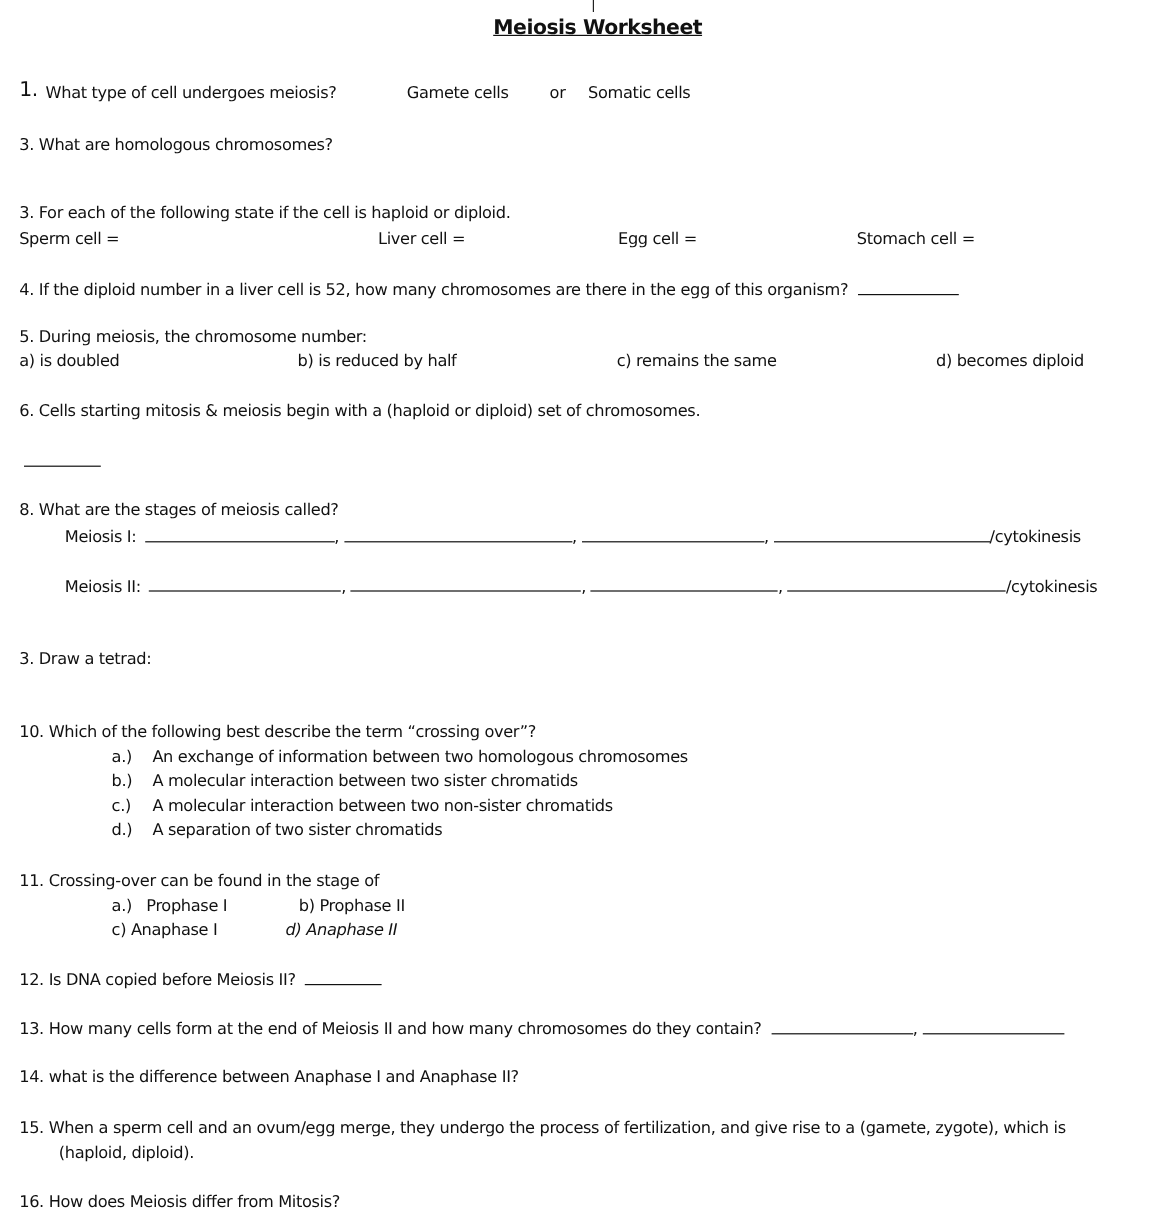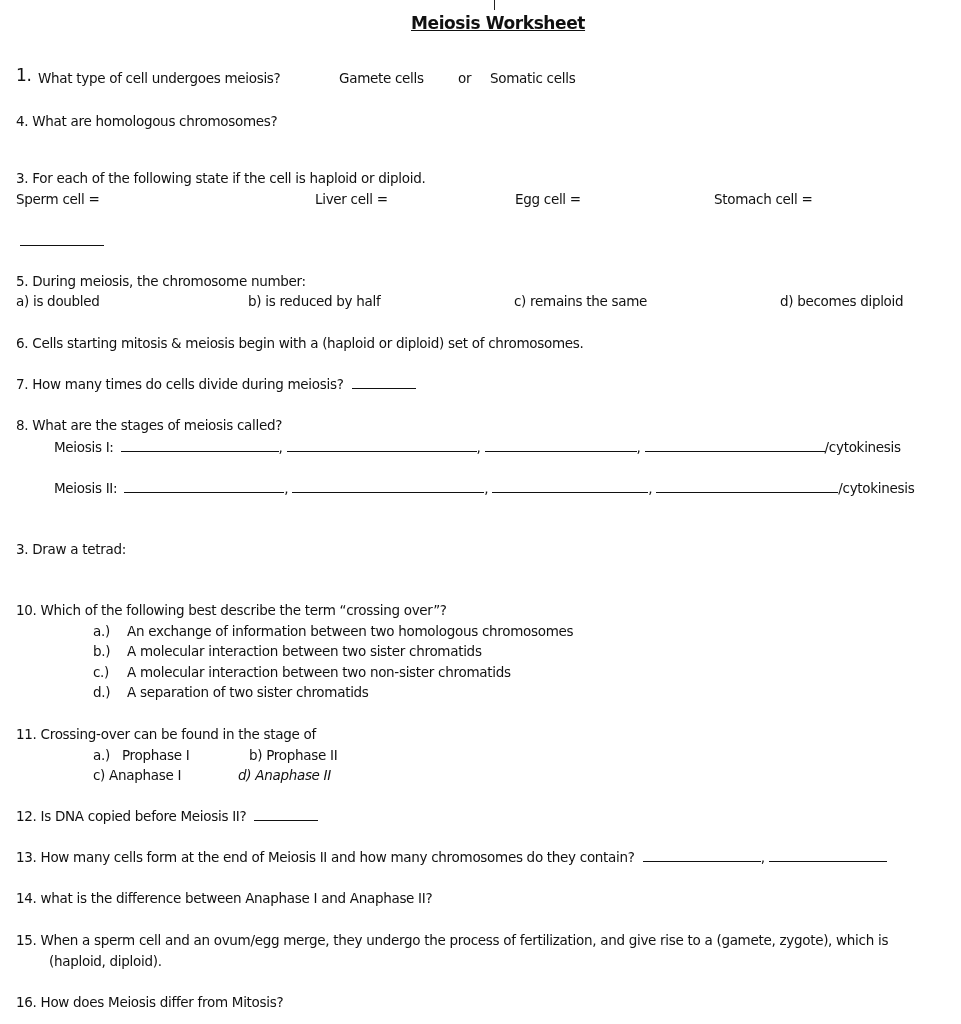--- a/index.html
+++ b/index.html
@@ -25,46 +25,46 @@
 <div class="abs title" style="left:411px; top:14px;">Meiosis Worksheet</div>
 
 <div>
   <span class="abs num1" style="left:16px; top:66px;">1.</span>
   <span class="abs" style="left:38px; top:69px;">What type of cell undergoes meiosis?</span>
   <span class="abs" style="left:339px; top:69px;">Gamete cells</span>
   <span class="abs" style="left:458px; top:69px;">or</span>
   <span class="abs" style="left:490px; top:69px;">Somatic cells</span>
 </div>
 
-<div class="abs" style="left:16px; top:112px;">4.  What are homologous chromosomes?</div>
+<div class="abs" style="left:16px; top:112px;">3.  What are homologous chromosomes?</div>
 
 <div>
   <div class="abs" style="left:16px; top:169px;">3. For each of the following state if the cell is haploid or diploid.</div>
   <div class="abs" style="left:16px; top:190px;">Sperm cell =</div>
   <div class="abs" style="left:315px; top:190px;">Liver cell =</div>
   <div class="abs" style="left:515px; top:190px;">Egg cell =</div>
   <div class="abs" style="left:714px; top:190px;">Stomach cell =</div>
 </div>
 
 <div class="abs" style="left:16px; top:232px;">
+  <span>4. If the diploid number in a liver cell is 52, how many chromosomes are there in the egg of this organism?</span>
   <span class="blank" style="width:84px; margin-left:4px;"></span>
 </div>
 
 <div>
   <div class="abs" style="left:16px; top:272px;">5.  During meiosis, the chromosome number:</div>
   <div class="abs" style="left:16px; top:292px;">a) is doubled</div>
   <div class="abs" style="left:248px; top:292px;">b) is reduced by half</div>
   <div class="abs" style="left:514px; top:292px;">c) remains the same</div>
   <div class="abs" style="left:780px; top:292px;">d) becomes diploid</div>
 </div>
 
 <div class="abs" style="left:16px; top:334px;">6. Cells starting mitosis &amp; meiosis begin with a (haploid or diploid) set of chromosomes.</div>
 
 <div class="abs" style="left:16px; top:375px;">
-  <span>7. How many times do cells divide during meiosis?</span>
   <span class="blank" style="width:64px; margin-left:4px;"></span>
 </div>
 
 <div>
   <div class="abs" style="left:16px; top:416px;">8. What are the stages of meiosis called?</div>
   <div class="abs" style="left:54px; top:438px;">
     <span>Meiosis I:</span>
     <span class="blank" style="width:158px; margin-left:3px;"></span><span>,</span>
     <span class="blank" style="width:190px;"></span><span>,</span>
     <span class="blank" style="width:152px;"></span><span>,</span>

